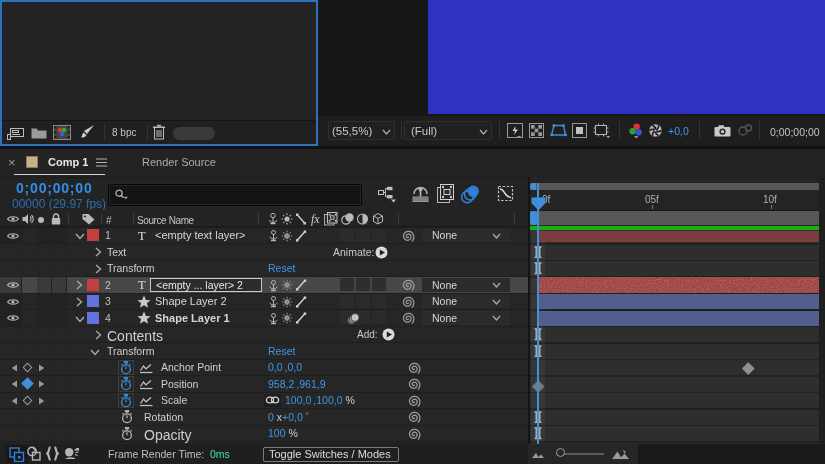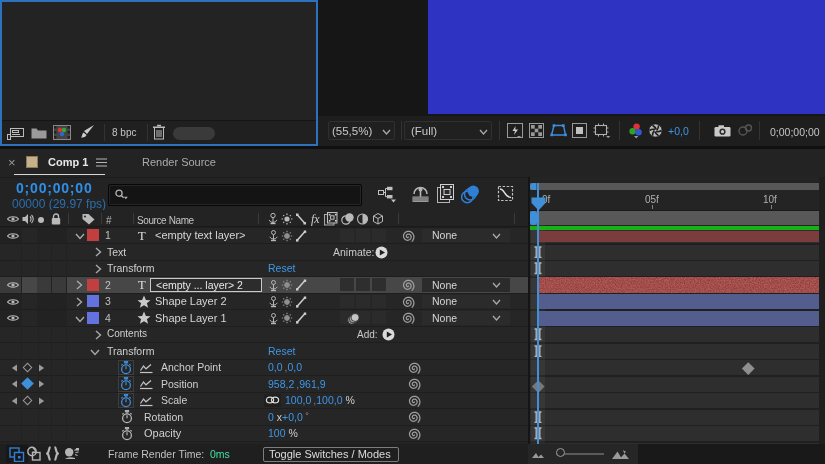--- a/index.html
+++ b/index.html
@@ -509,21 +509,21 @@
         <use href="#eye"></use>
       </svg>
 <svg class="abs" style="left:75px;top:314.5px" width="10" height="8" viewBox="0 0 10 8">
         <use href="#tw-open"></use>
       </svg>
 <div class="abs" style="left:87px;top:311.5px;width:12px;height:12px;background:#6372df;"></div>
 <div class="txt" style="left:105px;top:311.5px;color:#c0c0c0;">4</div>
 <svg class="abs" style="left:137px;top:311.0px" width="14" height="13" viewBox="0 0 14 13">
         <use href="#star"></use>
       </svg>
-<div class="txt" style="left:155px;top:311.5px;color:#d6d6d6;font-size:11px;">Shape Layer 1</div>
+<div class="txt" style="left:155px;top:311.5px;color:#d6d6d6;font-size:11px;font-weight:bold;">Shape Layer 1</div>
 <svg class="abs" style="left:266px;top:311.5px" width="14" height="13" viewBox="0 0 13 13">
         <g stroke="#b5b5b5" fill="#b5b5b5">
           <use href="#anch"></use>
         </g>
       </svg>
 <svg class="abs" style="left:281px;top:312.0px" width="12" height="12" viewBox="0 0 12 12">
         <g stroke="#8f8f8f" fill="#8f8f8f">
           <use href="#sun"></use>
         </g>
       </svg>
@@ -542,21 +542,21 @@
         <use href="#whip"></use>
       </svg>
 <div class="abs" style="left:422px;top:311.0px;width:88px;height:13.5px;background:#2b2b2b;"></div>
 <div class="txt" style="left:432px;top:311.5px;color:#d6d6d6;">None</div>
 <svg class="abs" style="left:492px;top:315.0px" width="9" height="6" viewBox="0 0 9 6">
         <path d="M1 1 L4.5 5 L8 1" fill="none" stroke="#aaa" stroke-width="1.3"></path>
       </svg>
 <svg class="abs" style="left:94px;top:329.5px" width="8" height="10" viewBox="0 0 8 10">
         <use href="#tw-closed"></use>
       </svg>
-<div class="txt" style="left:107px;top:328.0px;color:#cfcfcf;font-size:10px;">Contents</div>
+<div class="txt" style="left:107px;top:328.0px;color:#cfcfcf;font-size:14px;">Contents</div>
 <div class="txt" style="left:357px;top:329px;color:#c9c9c9;font-size:10px;">Add:</div>
 <svg class="abs" style="left:382px;top:327.5px" width="13" height="13" viewBox="0 0 13 13">
         <use href="#playc"></use>
       </svg>
 <svg class="abs" style="left:90px;top:347.5px" width="10" height="8" viewBox="0 0 10 8">
         <use href="#tw-open"></use>
       </svg>
 <div class="txt" style="left:107px;top:344.5px;color:#cfcfcf;font-size:10.5px;">Transform</div>
 <div class="txt blue" style="left:268px;top:344.5px;">Reset</div>
 <svg class="abs" style="left:11px;top:363.5px" width="7" height="8" viewBox="0 0 7 8">
@@ -635,21 +635,21 @@
 <div class="txt" style="left:144px;top:410.5px;color:#cfcfcf;font-size:10.5px;">Rotation</div>
 <div class="txt blue" style="left:268px;top:410.5px;">0<span style="color:#cfcfcf;"> x</span>+0,0<span style="color:#b08a8a;font-size:9px;vertical-align:2px;"> °</span></div>
 <svg class="abs" style="left:407px;top:410.0px" width="14" height="14" viewBox="0 0 14 14">
         <use href="#whip"></use>
       </svg>
 <svg class="abs" style="left:121px;top:426.5px" width="12" height="14" viewBox="0 0 12 14">
         <g stroke="#b5b5b5" fill="#b5b5b5">
           <use href="#watch"></use>
         </g>
       </svg>
-<div class="txt" style="left:144px;top:427.0px;color:#cfcfcf;font-size:11px;">Opacity</div>
+<div class="txt" style="left:144px;top:427.0px;color:#cfcfcf;font-size:14px;">Opacity</div>
 <div class="txt blue" style="left:268px;top:427.0px;text-align:center;">100<span style="color:#cfcfcf;"> %</span></div>
 <svg class="abs" style="left:407px;top:426.5px" width="14" height="14" viewBox="0 0 14 14">
         <use href="#whip"></use>
       </svg>
 </div>
 
 <div id="tl-right">
 <div class="abs" style="left:528px;top:177px;width:297px;height:267px;background:#2e2e2e;"></div>
 <div class="abs" style="left:528px;top:177px;width:297px;height:50px;background:#242424;"></div>
 <div class="abs" style="left:528px;top:177px;width:2px;height:287px;background:#151515;"></div>

